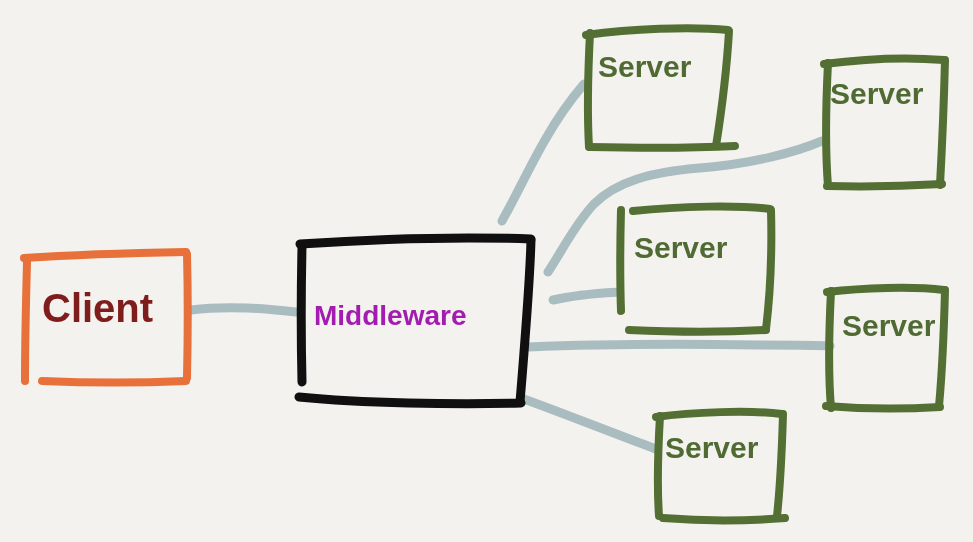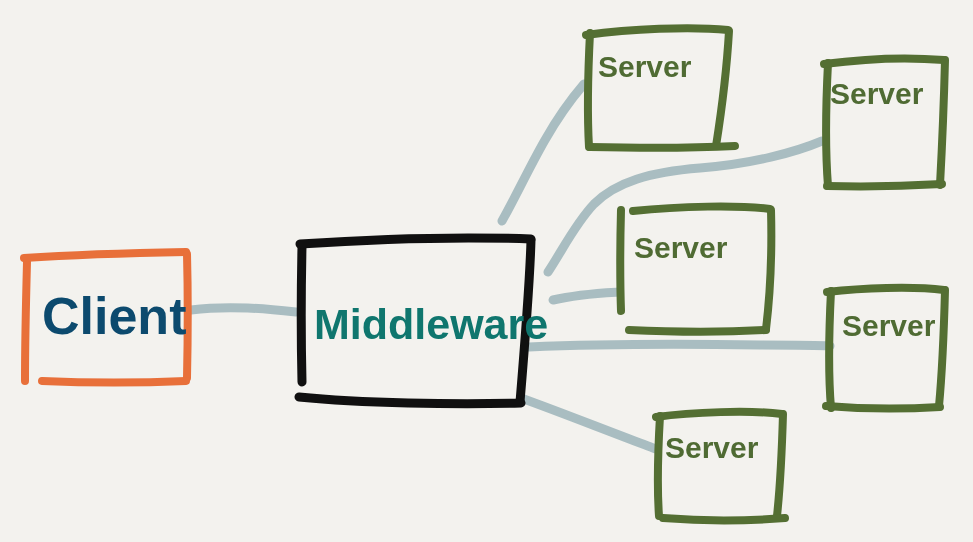--- a/index.html
+++ b/index.html
@@ -30,26 +30,26 @@
   }
   .node-label {
     position: absolute;
     font-family: "Liberation Sans", sans-serif;
     font-weight: bold;
     white-space: nowrap;
     pointer-events: none;
     user-select: none;
   }
   .label-client {
-    font-size: 52px;
-    color: #0c4a6e;
+    font-size: 40px;
+    color: #7f1d1d;
   }
   .label-middleware {
-    font-size: 43px;
-    color: #0f766e;
+    font-size: 28px;
+    color: #a21caf;
   }
   .label-server {
     font-size: 30px;
     color: #4F6B33;
   }
 </style>
 </head>
 <body>
 
 <div id="diagram-root">

